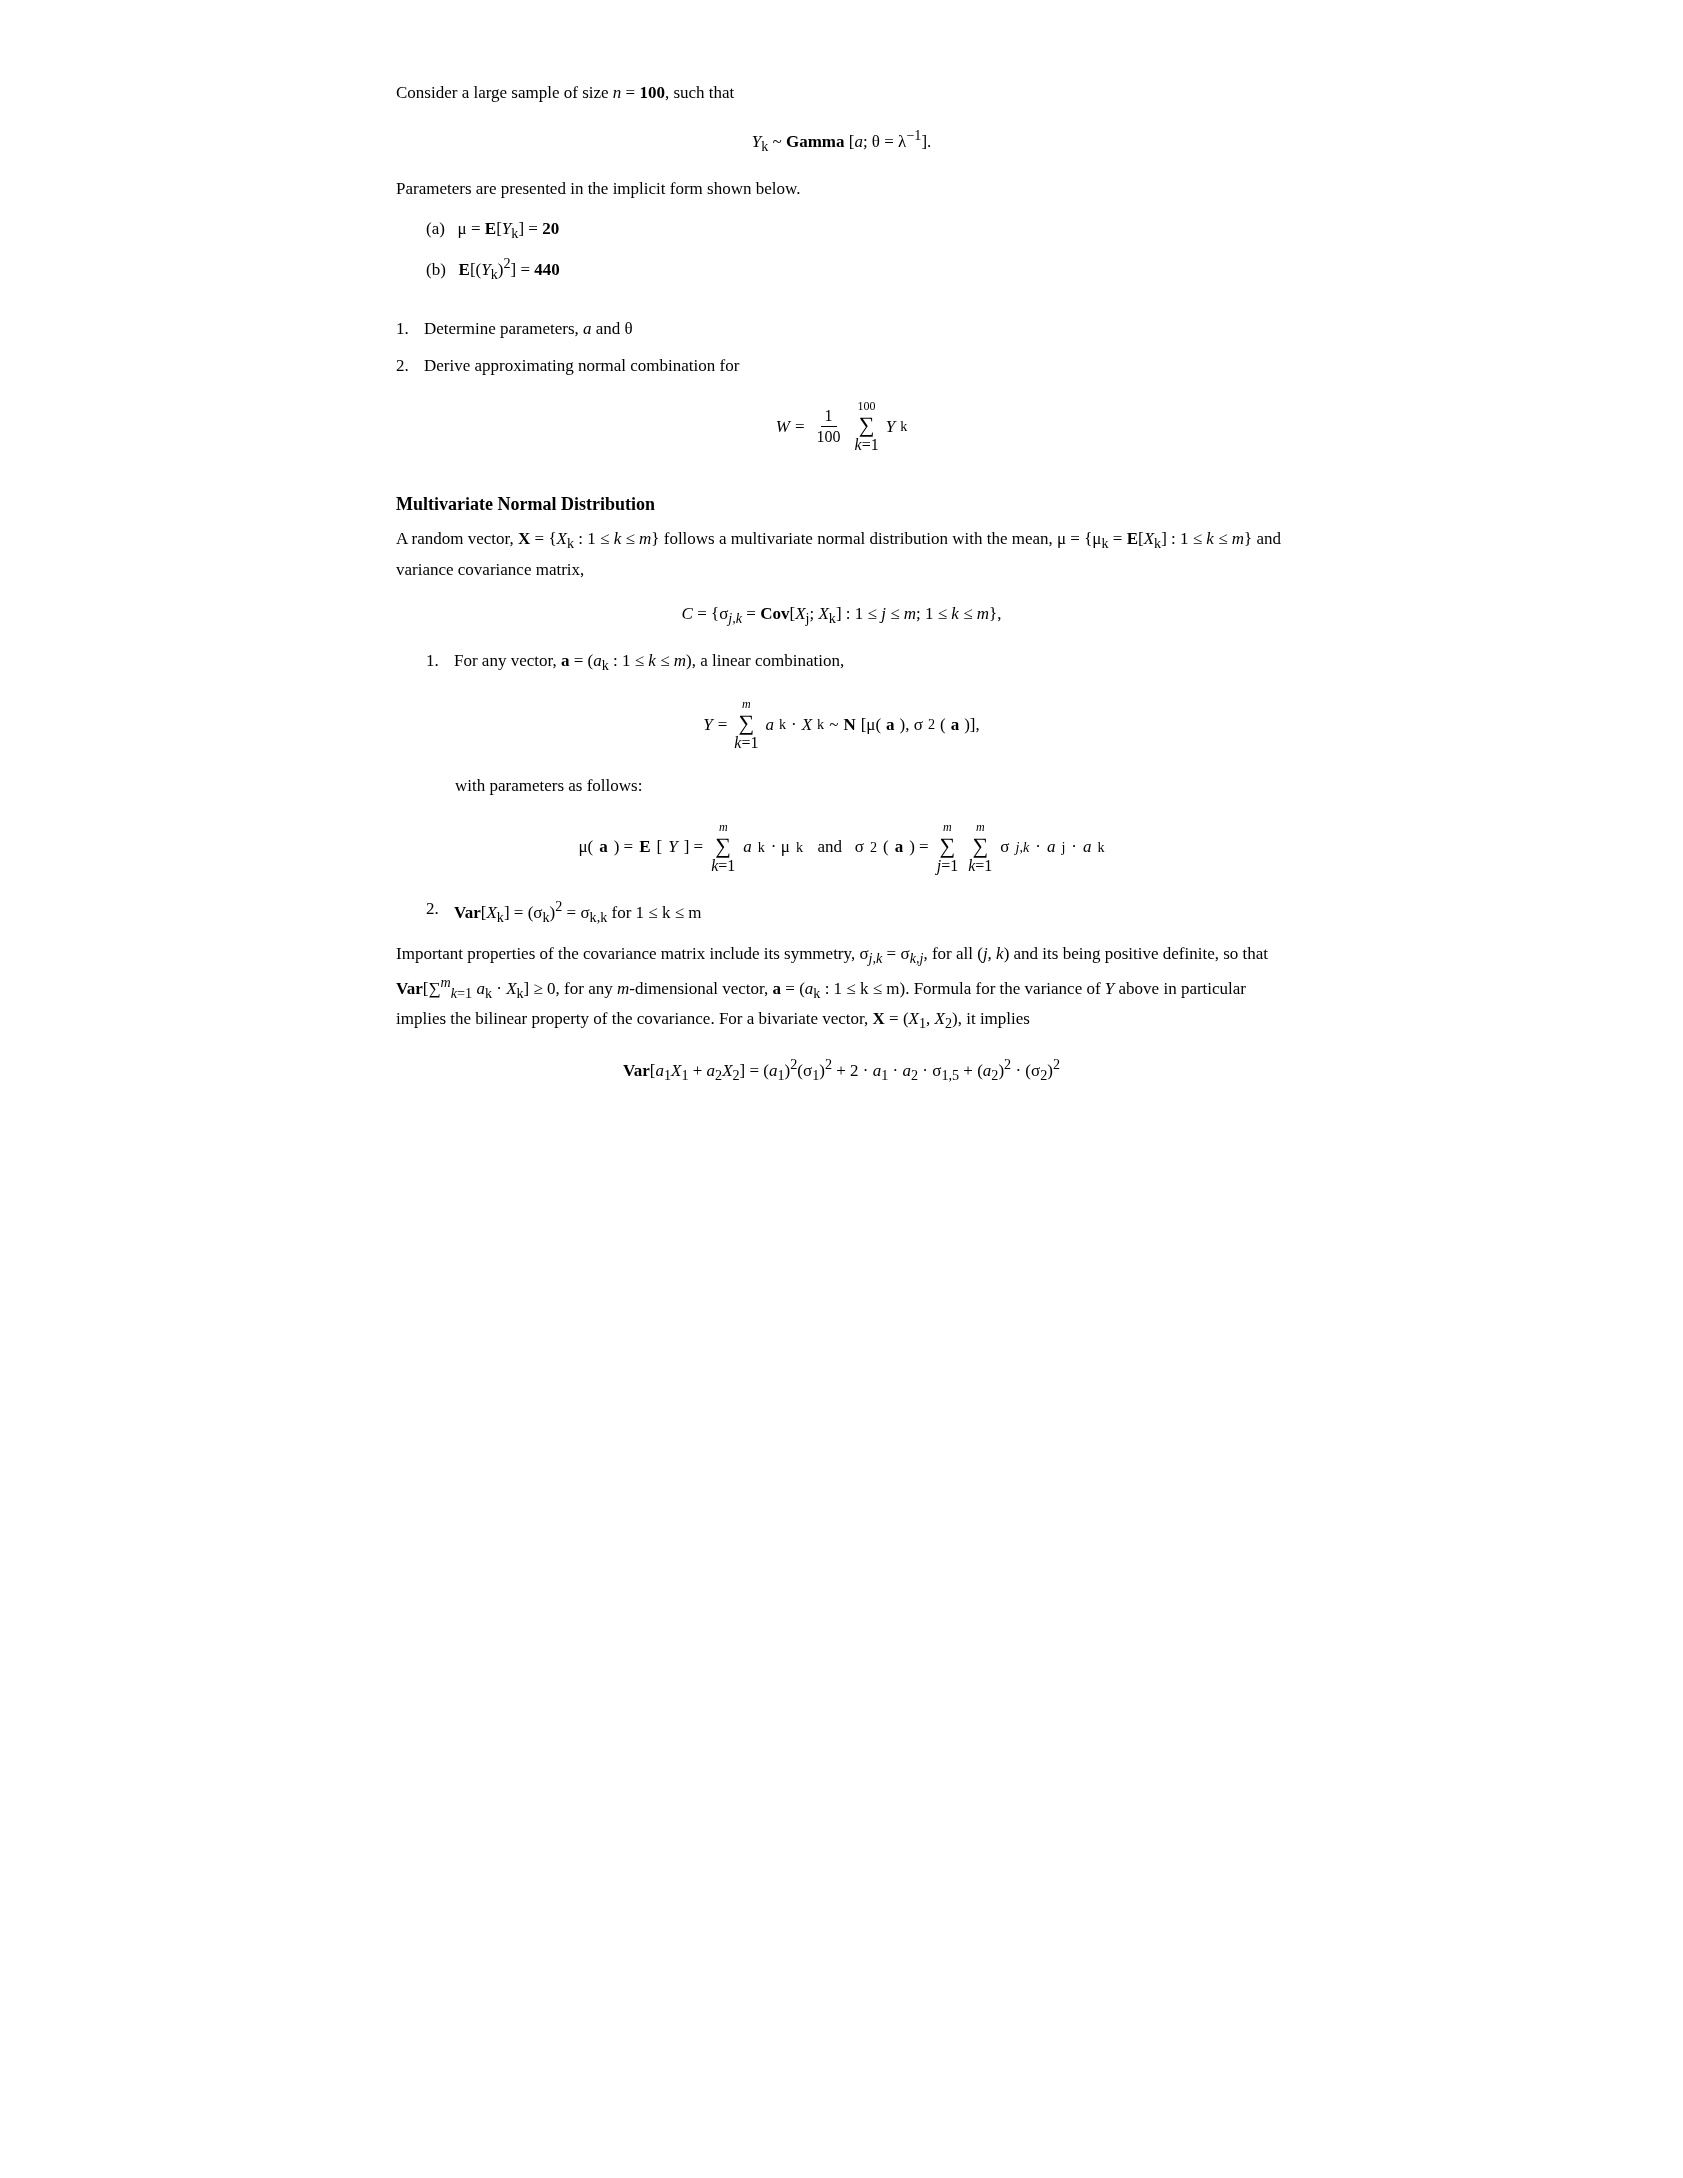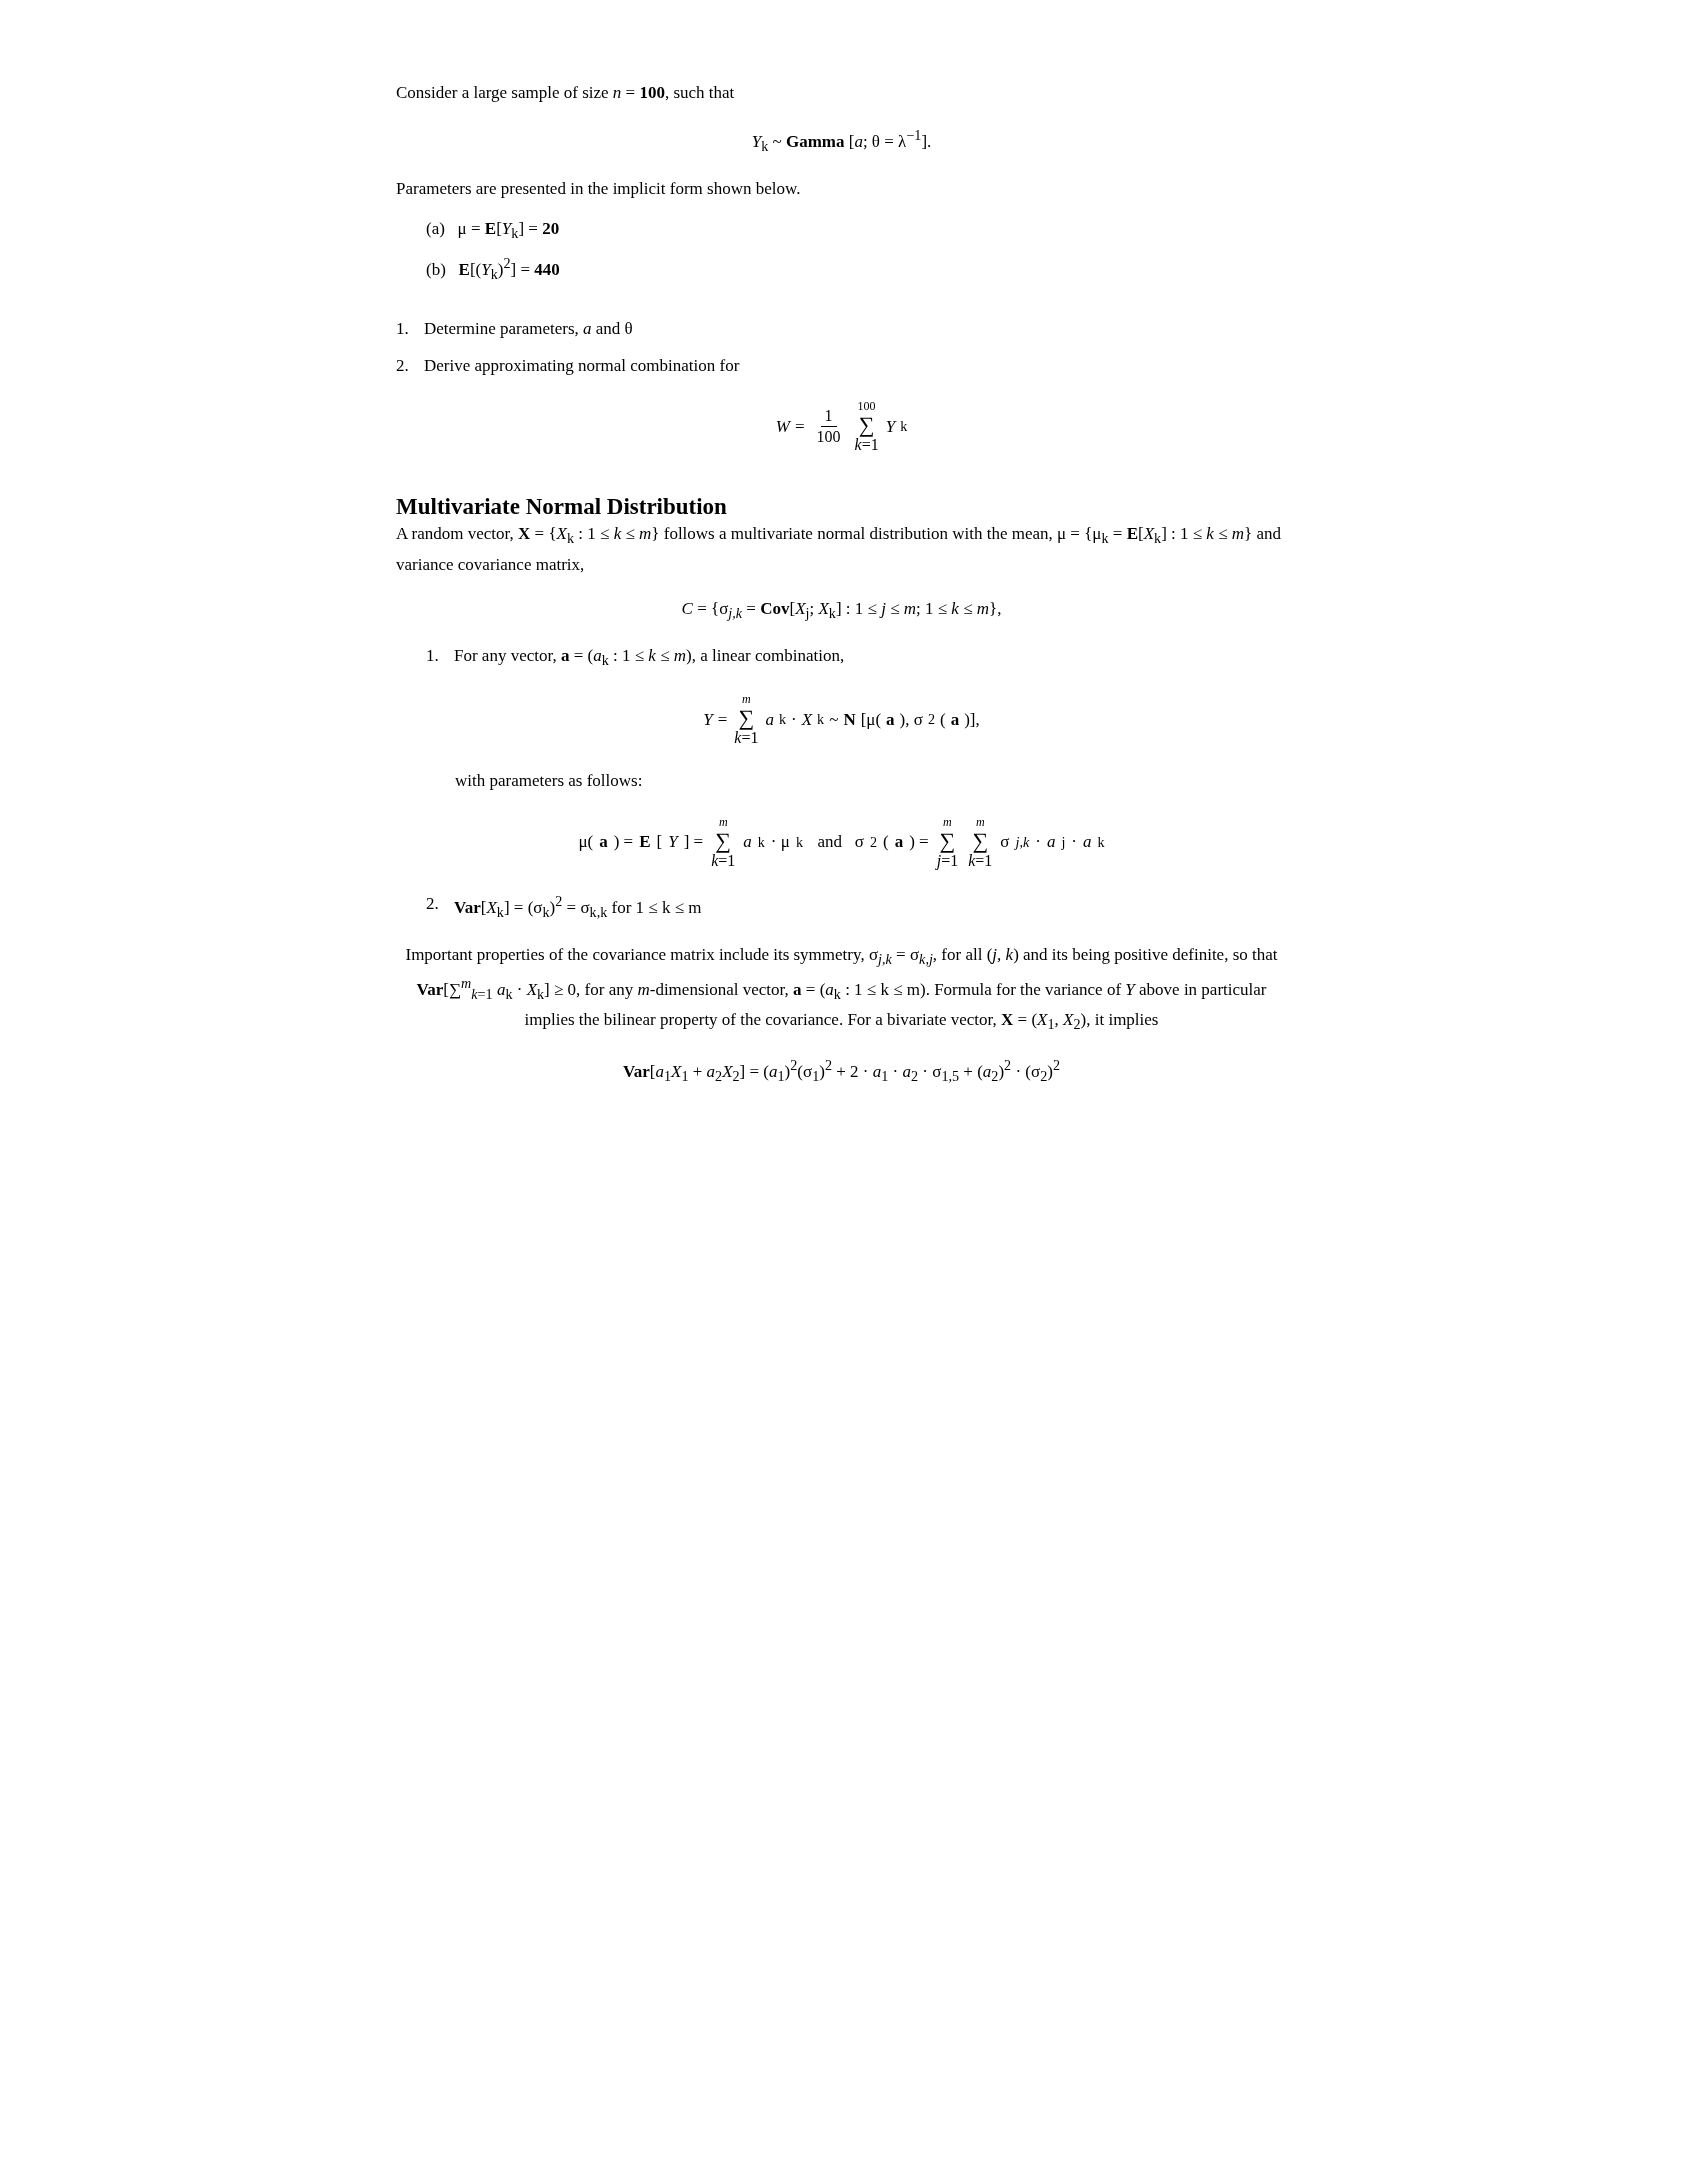--- a/index.html
+++ b/index.html
@@ -22,21 +22,22 @@
       display: flex;
       margin-bottom: 10px;
       line-height: 1.6;
     }
     .list-num {
       min-width: 28px;
       font-weight: normal;
     }
     .section-title {
       font-weight: bold;
-      font-size: 23px;
+      font-size: 18px;
+      margin-bottom: 10px;
       margin-top: 36px;
     }
     .math-block {
       display: flex;
       justify-content: center;
       align-items: center;
       margin: 20px 0;
       font-size: 17px;
     }
     .frac {
@@ -184,21 +185,21 @@
       </span>
     </div>
 
     <div class="list-item indent" style="margin-top:10px;">
       <span class="list-num">2.</span>
       <span>
         <strong>Var</strong>[<em>X</em><sub>k</sub>] = (σ<sub>k</sub>)<sup>2</sup> = σ<sub>k,k</sub> for 1 ≤ k ≤ m
       </span>
     </div>
 
-    <p class="para" style="margin-top:18px;text-align:center;">
+    <p class="para" style="margin-top:12px;">
       Important properties of the covariance matrix include its symmetry, σ<sub><em>j,k</em></sub> = σ<sub><em>k,j</em></sub>, for all (<em>j, k</em>) and its being
       positive definite, so that <strong>Var</strong>[∑<sup><em>m</em></sup><sub><em>k</em>=1</sub> <em>a</em><sub>k</sub> · <em>X</em><sub>k</sub>] ≥ 0, for any <em>m</em>-dimensional vector, <strong>a</strong> = (<em>a</em><sub>k</sub> : 1 ≤ k ≤ m).
       Formula for the variance of <em>Y</em> above in particular implies the bilinear property of the covariance.  For a
       bivariate vector, <strong>X</strong> = (<em>X</em><sub>1</sub>, <em>X</em><sub>2</sub>), it implies
     </p>
 
     <div class="math-block">
       <span>
         <strong>Var</strong>[<em>a</em><sub>1</sub><em>X</em><sub>1</sub> + <em>a</em><sub>2</sub><em>X</em><sub>2</sub>] = (<em>a</em><sub>1</sub>)<sup>2</sup>(σ<sub>1</sub>)<sup>2</sup> + 2 · <em>a</em><sub>1</sub> · <em>a</em><sub>2</sub> · σ<sub>1,5</sub> + (<em>a</em><sub>2</sub>)<sup>2</sup> · (σ<sub>2</sub>)<sup>2</sup>
       </span>

